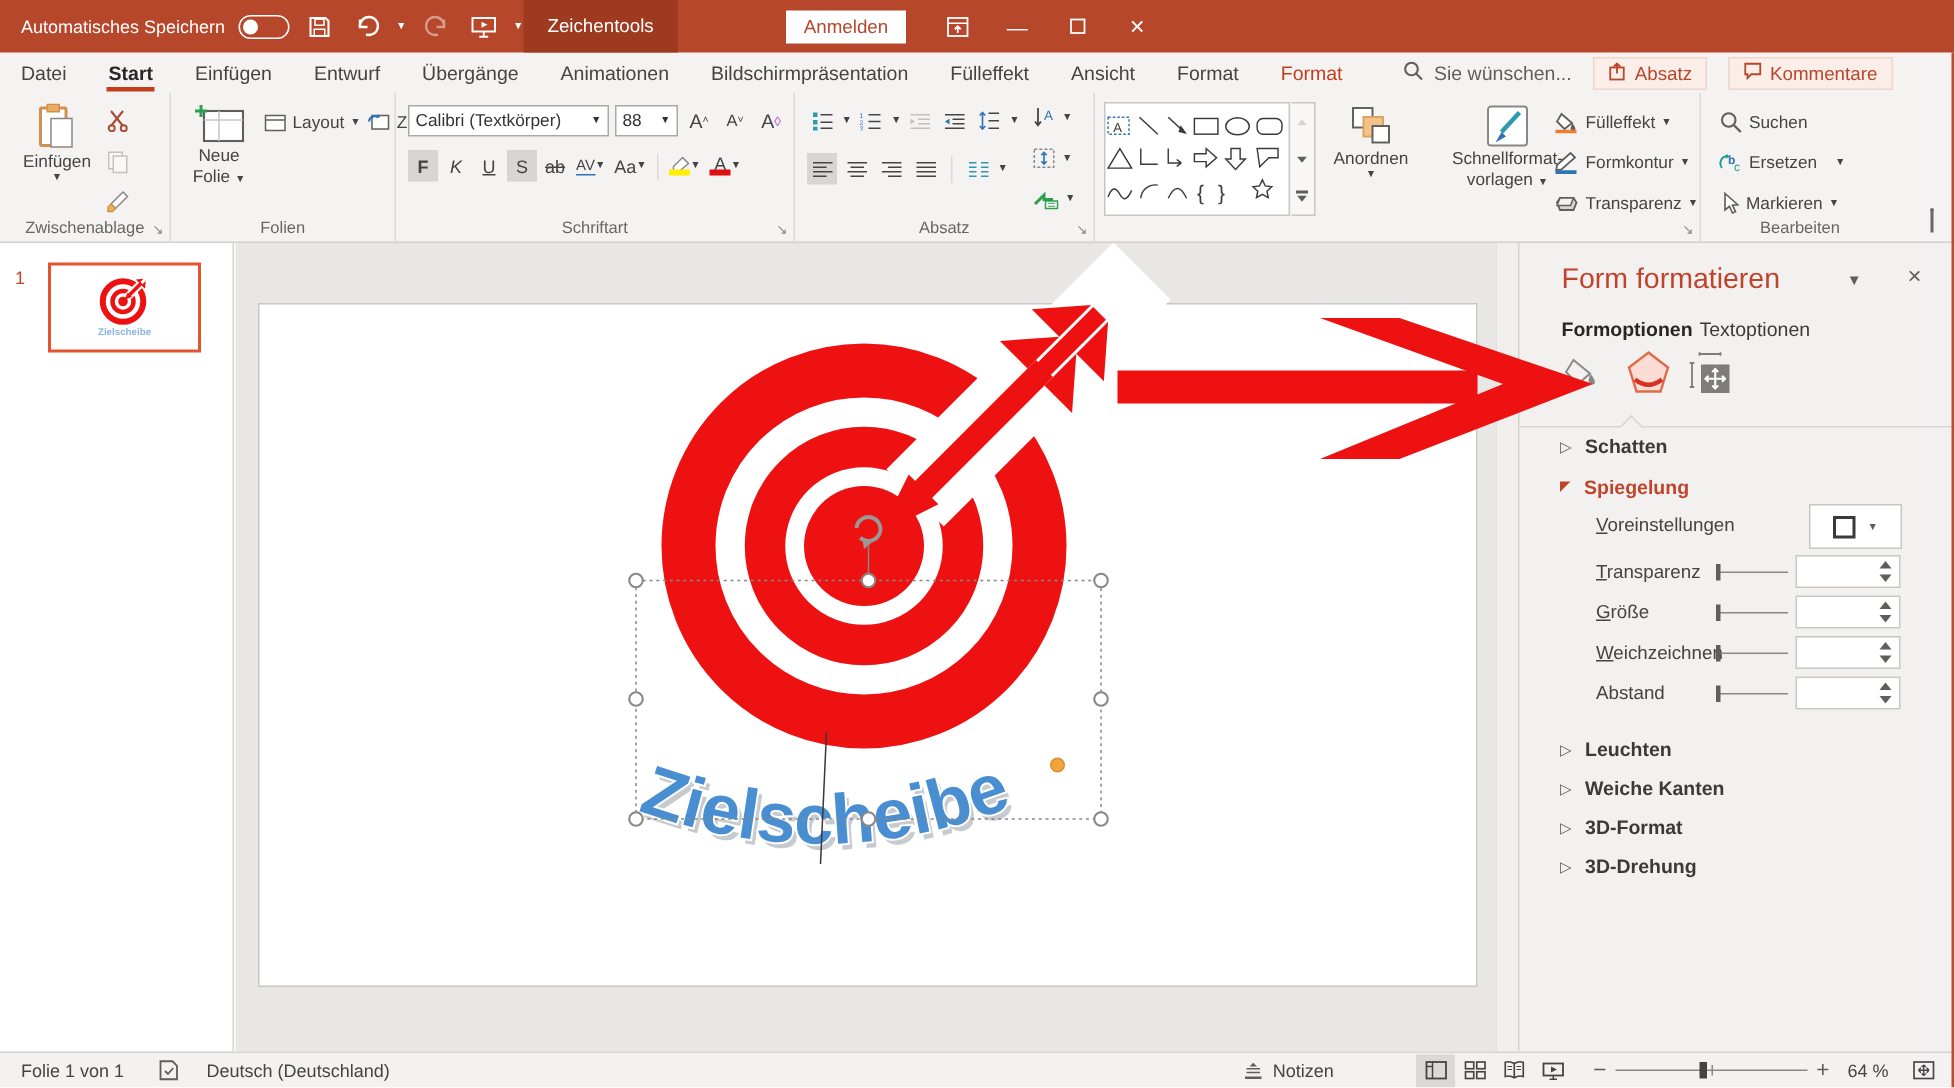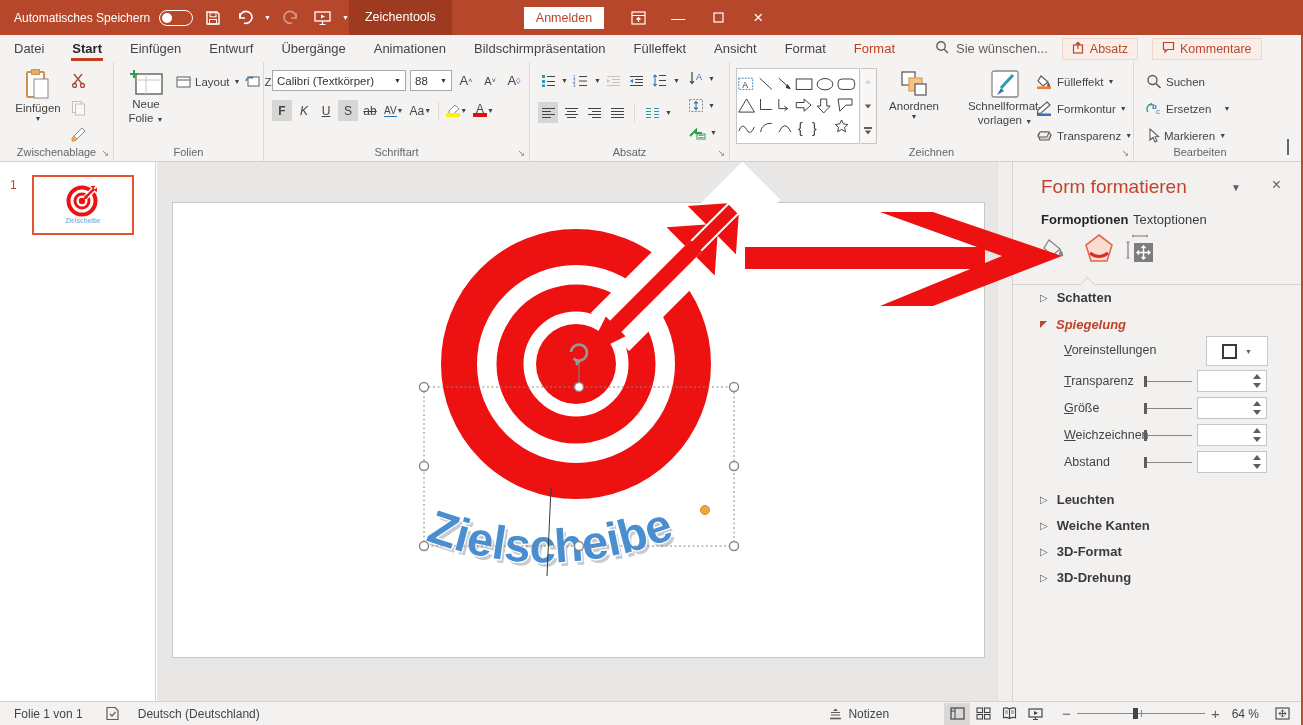--- a/index.html
+++ b/index.html
@@ -496,21 +496,20 @@
       </span>
       <span class="smallrow">
         <svg width="17" height="14" viewBox="0 0 17 14">
             <path d="M4 3 h9 l2 3 -2 5 h-9 l-2 -5 z" fill="#d8d6d4" stroke="#605e5c" stroke-width="1.2"></path>
             <path d="M4 3 L13 3 L11 8 L2 8 z" fill="#f3f2f1" stroke="#605e5c" stroke-width="1"></path>
           </svg>
         <span>Transparenz</span>
           <span class="dd">▼</span>
       </span>
     </div>
-    <div class="glabel">Zeichnen</div>
     <div class="launcher">↘</div>
   </div>
 
   <div class="rgroup" style="width:132px; border-right:none;">
     <div class="abs" style="left:12px; top:9px; display:flex; flex-direction:column; gap:6px;">
       <span class="smallrow">
         <svg width="16" height="15" viewBox="0 0 16 15">
             <circle cx="6.5" cy="6" r="4.5" fill="none" stroke="#605e5c" stroke-width="1.4"></circle>
             <path d="M10 9.5 L14.5 14" stroke="#605e5c" stroke-width="1.6"></path>
           </svg>
@@ -638,21 +637,21 @@
         <path d="M18.5 12 v13 M12 18.5 h13 M16.5 14 l2-2 2 2 M16.5 23 l2 2 2-2 M14 16.5 l-2 2 2 2 M23 16.5 l2 2 -2 2" fill="none" stroke="#fff" stroke-width="1.4"></path>
       </svg>
   </div>
   <div class="p-divider"></div>
   <div class="notch"></div>
 
   <div class="sect" style="top:128px;">
     <span class="tri">▷</span>
       <span>Schatten</span>
   </div>
-  <div class="sect open" style="top:155px;font-style:italic;">
+  <div class="sect open" style="top:155px;">
     <span class="tri-open"></span>
       <span style="color:#c0432c;">Spiegelung</span>
   </div>
 
   <div class="ctl-label u1" style="top:181px;">Voreinstellungen</div>
   <div class="preset-btn">
     <span class="preset-sq"></span>
       <span class="dd" style="color:#605e5c;">▼</span>
   </div>
 

